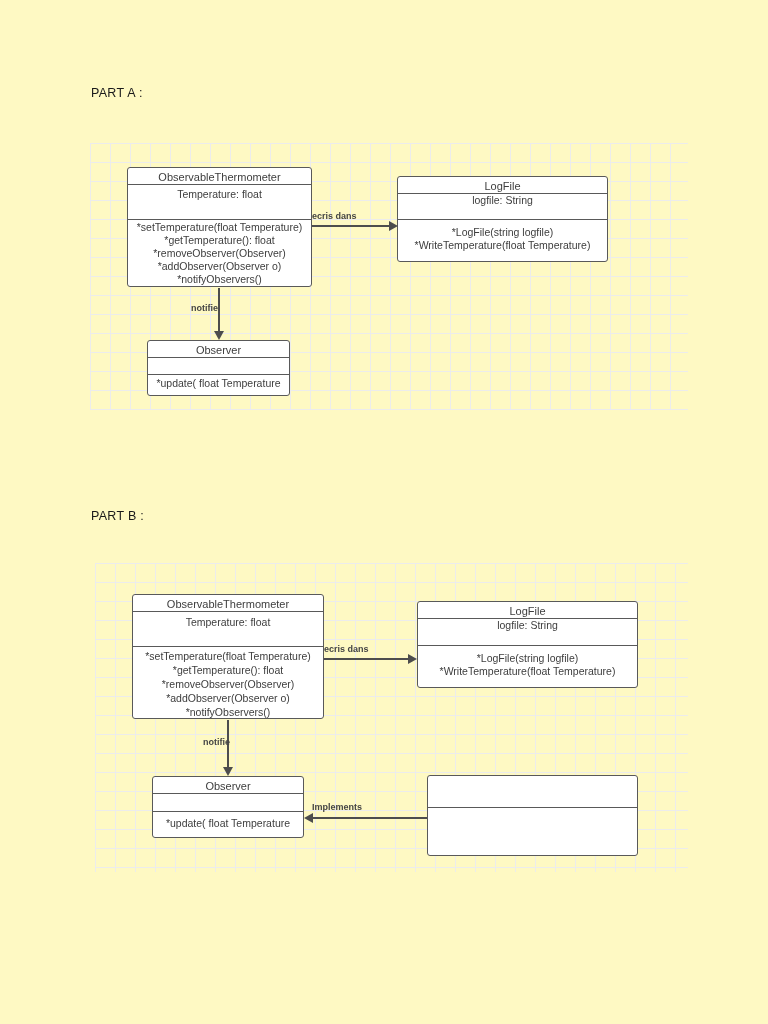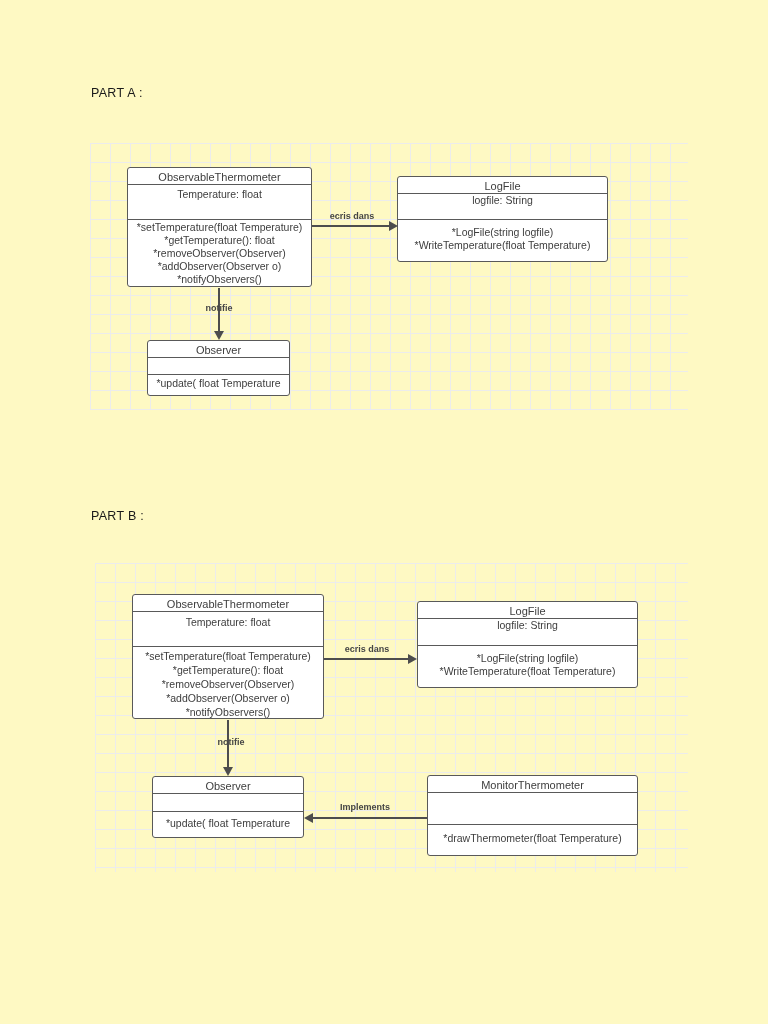--- a/index.html
+++ b/index.html
@@ -81,21 +81,21 @@
     bottom: -8px; left: -4px;
     border-top: 9px solid #4d4d4d;
     border-left: 5px solid transparent;
     border-right: 5px solid transparent;
   }
   .edge-label {
     position: absolute;
     font-size: 9px;
     font-weight: bold;
     color: #454545;
-    text-align: center;
+    text-align: left;
     white-space: nowrap;
   }
 </style>
 </head>
 <body>
 
 <div class="page">
 
   <div class="part-label" style="left:91px; top:86px;">PART A :</div>
 
@@ -171,25 +171,21 @@
 
   <div class="uml lh14" style="left:152px; top:776px; width:152px; height:62px;">
     <div class="uml-title">Observer</div>
     <div class="uml-attrs" style="height:18px;"></div>
     <div class="uml-methods" style="padding-top:4px;">
       <div class="uml-line">*update( float Temperature</div>
     </div>
   </div>
 
   <div class="uml" style="left:427px; top:775px; width:211px; height:81px;">
-    <div class="uml-title">MonitorThermometer</div>
     <div class="uml-attrs" style="height:32px;"></div>
-    <div class="uml-methods" style="padding-top:7px;">
-      <div class="uml-line">*drawThermometer(float Temperature)</div>
-    </div>
   </div>
 
   <div class="arrow h head-right" style="left:324px; top:658px; width:85px;"></div>
   <div class="edge-label" style="left:324px; top:644px; width:86px;">ecris dans</div>
 
   <div class="arrow v head-down" style="left:227px; top:720px; height:48px;"></div>
   <div class="edge-label" style="left:203px; top:737px; width:56px;">notifie</div>
 
   <div class="arrow h head-left" style="left:312px; top:817px; width:115px;"></div>
   <div class="edge-label" style="left:312px; top:802px; width:106px;">Implements</div>

